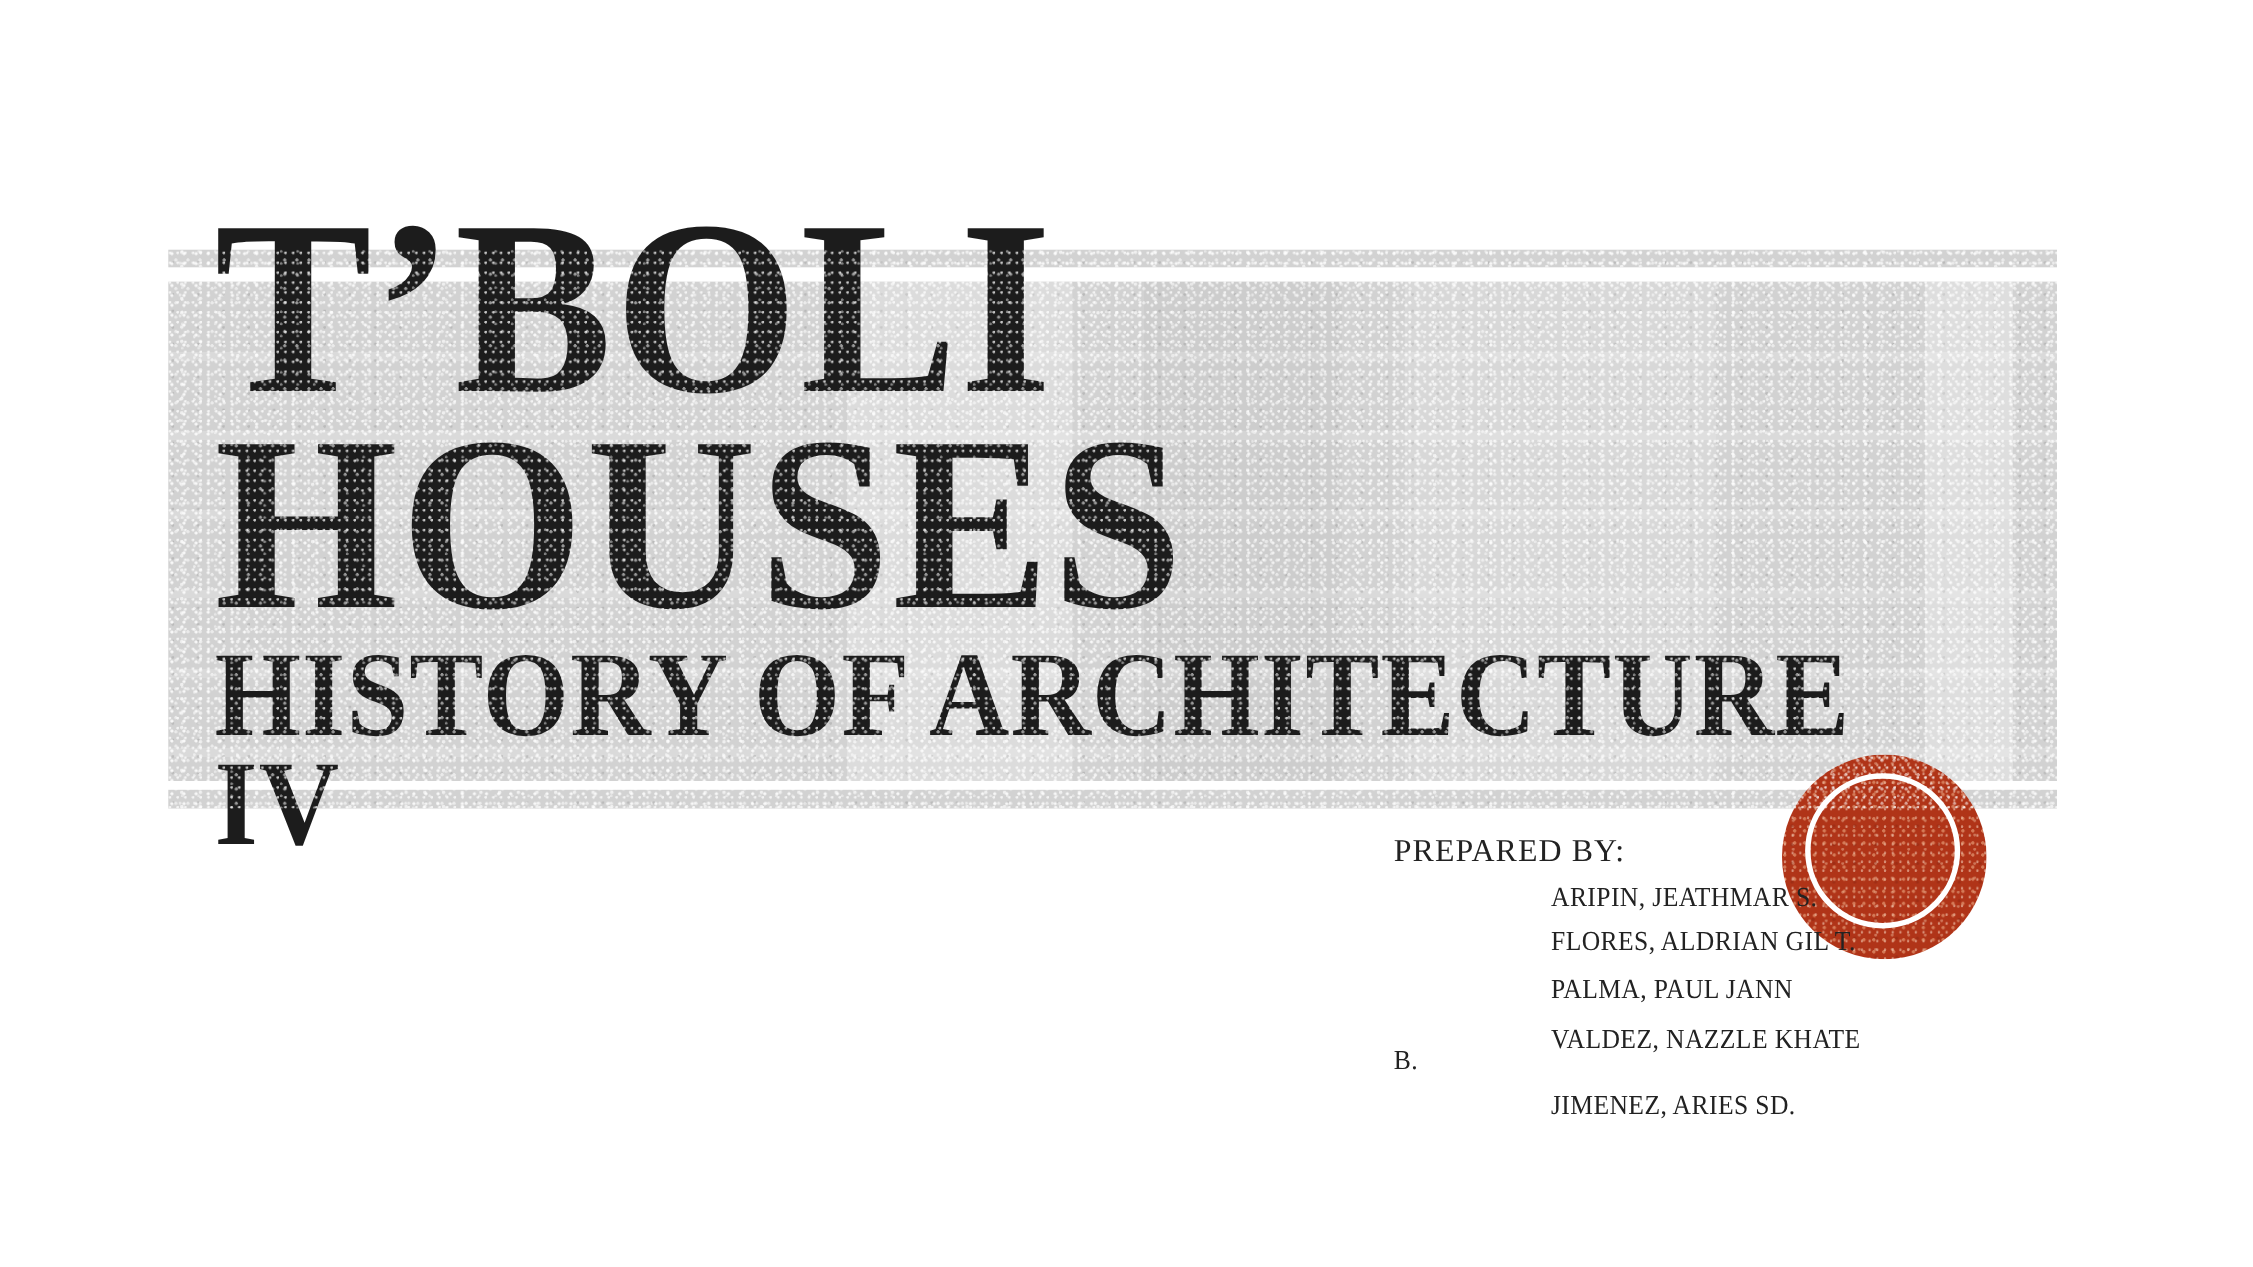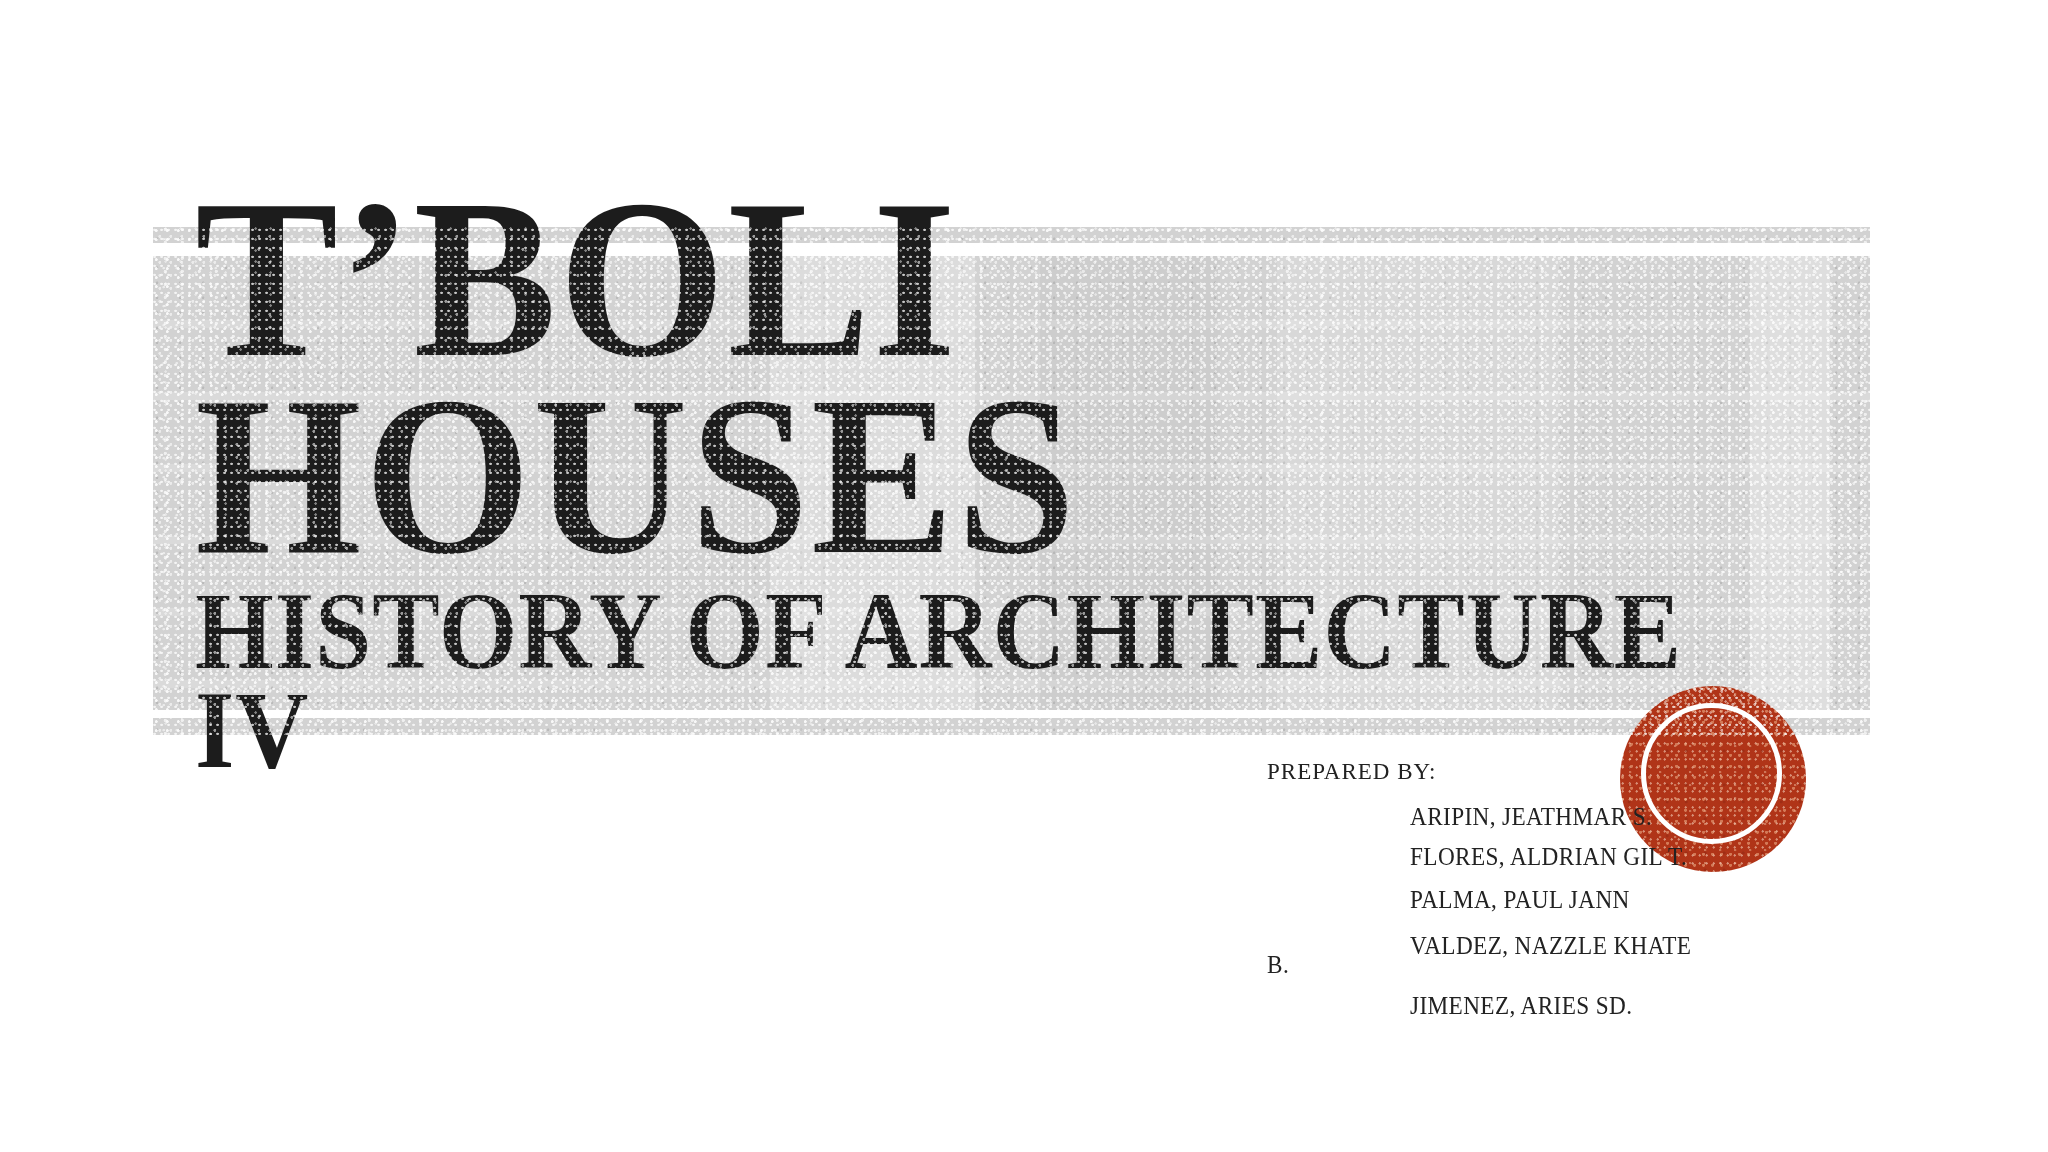--- a/index.html
+++ b/index.html
@@ -57,21 +57,21 @@
   .title-line    { font-size:226px; line-height:1; letter-spacing:2px; transform:scaleX(0.95); }
   .title-1 { top:166px; }
   .title-2 { top:363px; }
   .subtitle-line { font-size:110px; line-height:1; letter-spacing:1px; transform:scaleX(0.92); }
   .subtitle-1 { top:576px; }
   .subtitle-2 { top:675px; }
 
   
   .prep-label {
     position:absolute; left:1267px; top:760px;
-    font-size:23px; line-height:1; letter-spacing:1px;
+    font-size:29px; line-height:1; letter-spacing:1px;
     color:var(--body-ink, #222222); white-space:nowrap;
   }
   .name-line {
     position:absolute; left:1410px;
     font-size:25px; line-height:1; letter-spacing:0.4px;
     color:var(--body-ink, #222222); white-space:nowrap;
     transform:scaleX(0.93); transform-origin:left top;
   }
   .name-0 { top:804px; }
   .name-1 { top:844px; }

